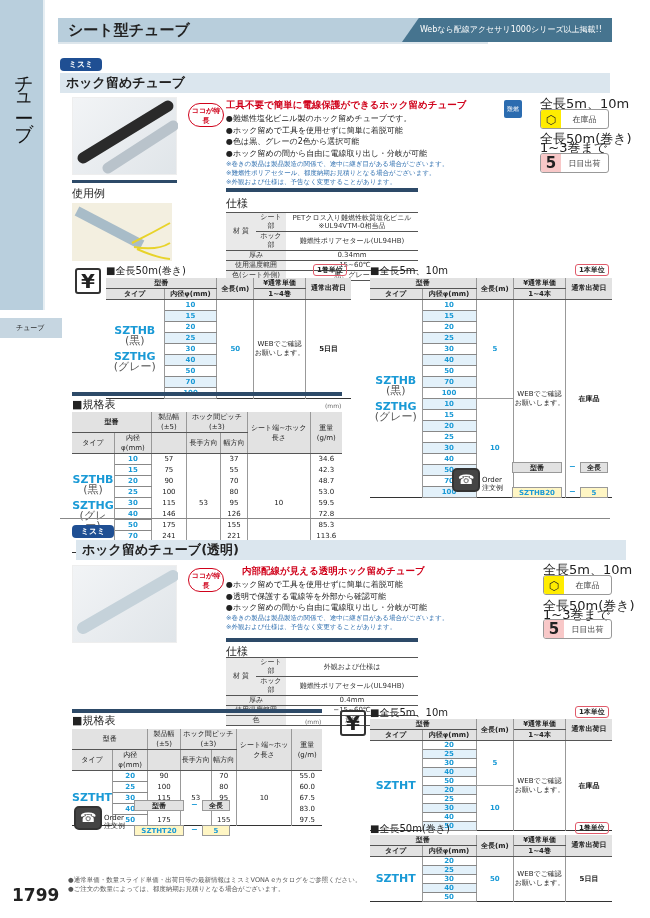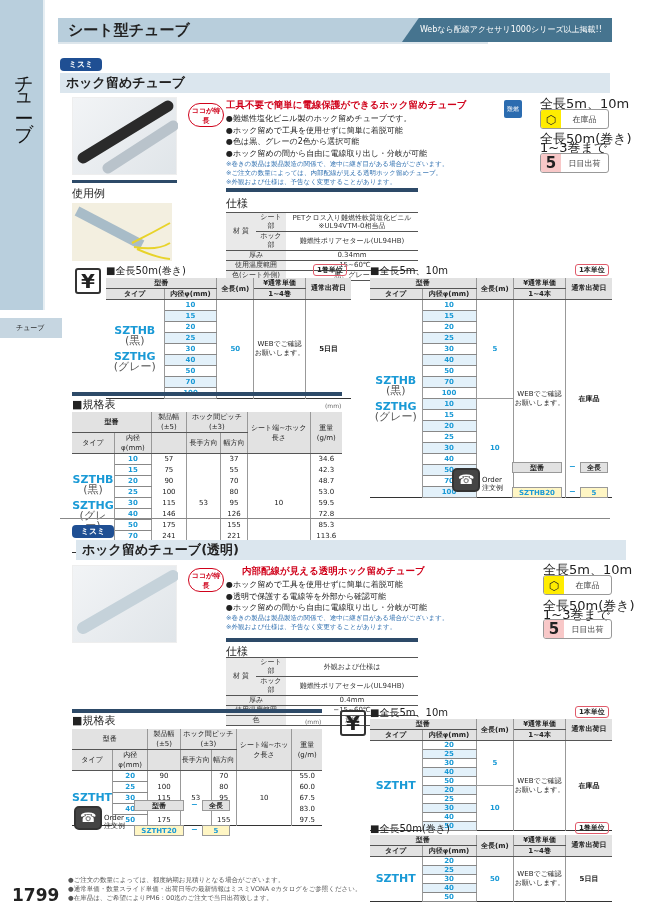--- a/index.html
+++ b/index.html
@@ -78,21 +78,21 @@
 <div class="abs feat-badge" style="left:188px;top:103px">ココが特長</div>
 <div class="abs feat-head" style="left:226px;top:99px">工具不要で簡単に電線保護ができるホック留めチューブ</div>
 <div class="abs feat-list" style="left:226px;top:113px">
  <div>●難燃性塩化ビニル製のホック留めチューブです。</div>
  <div>●ホック留めで工具を使用せずに簡単に着脱可能</div>
  <div>●色は黒、グレーの2色から選択可能</div>
  <div>●ホック留めの間から自由に電線取り出し・分岐が可能</div>
 </div>
 <div class="abs" style="left:226px;top:160px">
  <div class="note">※巻きの製品は製品製造の関係で、途中に継ぎ目がある場合がございます。</div>
- <div class="note">※ご注文の数量によっては、内部配線が見える透明ホック留めチューブ。</div>
+ <div class="note">※難燃性ポリアセタール、都度納期お見積りとなる場合がございます。</div>
  <div class="note">※外観および仕様は、予告なく変更することがあります。</div>
 </div>
 <div class="abs flame" style="left:504px;top:100px">難燃</div>
 
 <div class="abs small-lbl" style="left:540px;top:99px">全長5m、10m</div>
 <div class="abs stock-box" style="left:540px;top:109px">
     <div class="ic">⬡</div>
     <div class="tx">在庫品</div>
   </div>
 <div class="abs small-lbl" style="left:540px;top:134px">全長50m(巻き)</div>
@@ -581,16 +581,15 @@
         <td class="dia alt" style="height:8px;line-height:8px">40</td>
       </tr>
  <tr>
         <td class="dia" style="height:8px;line-height:8px">50</td>
       </tr>
 </tbody>
   </table>
 
 <div class="abs page-no">1799</div>
 <div class="abs foot" style="left:68px;top:876px">
+ <div>●通常単価・数量スライド単価・出荷日等の最新情報はミスミVONA eカタログをご参照ください。</div>
  <div>●ご注文の数量によっては、都度納期お見積りとなる場合がございます。</div>
- <div>●通常単価・数量スライド単価・出荷日等の最新情報はミスミVONA eカタログをご参照ください。</div>
- <div>●在庫品は、ご希望によりPM6：00迄のご注文で当日出荷致します。</div>
 </div>
 
 </body></html>

